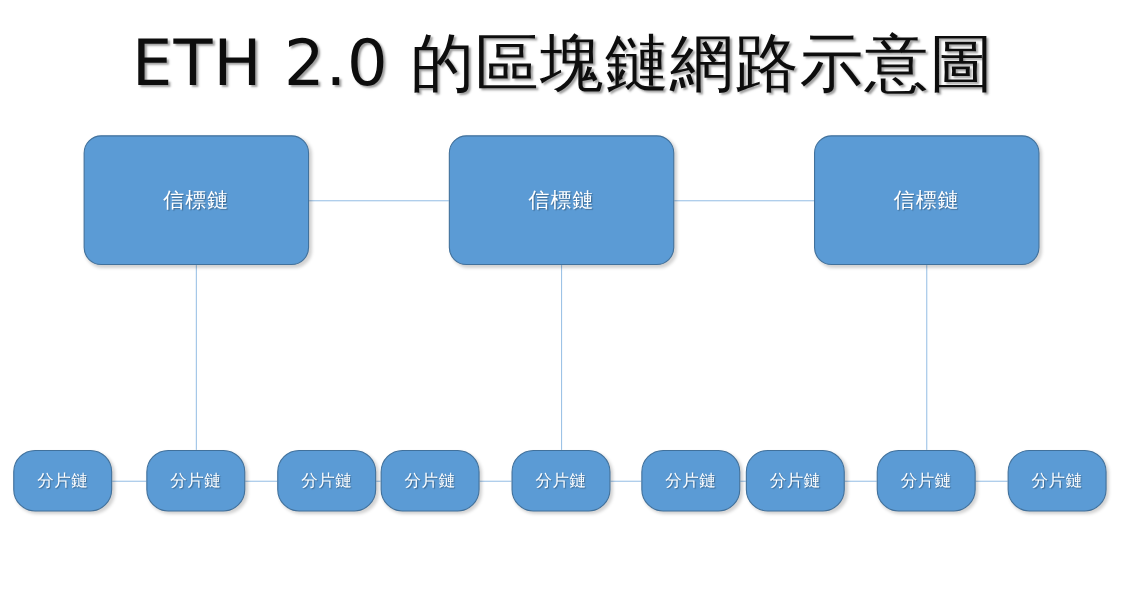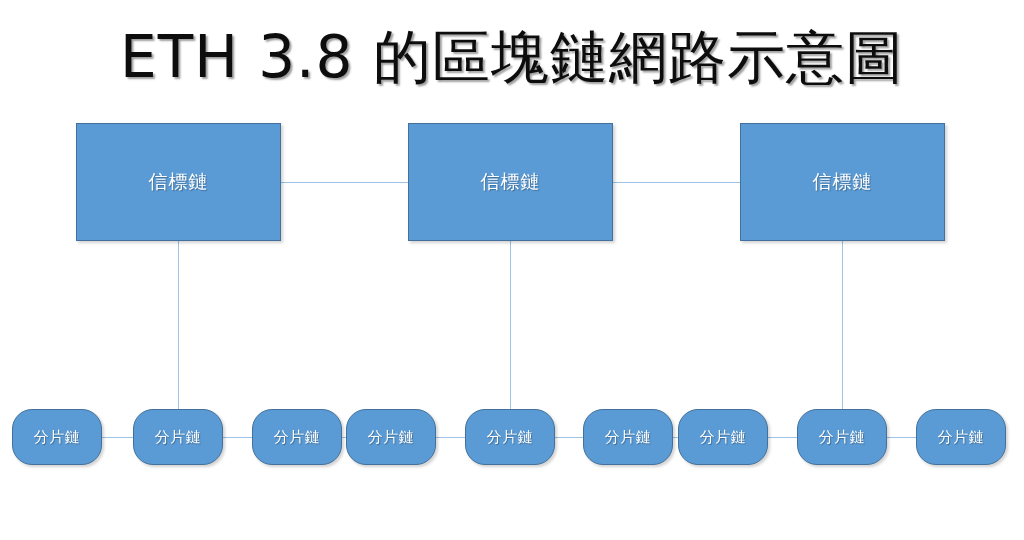--- a/index.html
+++ b/index.html
@@ -48,20 +48,21 @@
     text-align: center;
     box-shadow: 2px 2px 3px rgba(0,0,0,0.18);
     text-shadow: 1px 1px 1px rgba(0,0,0,0.30);
     font-family: "DejaVu Sans", "Liberation Sans", sans-serif;
   }
   .beacon {
     width: 205px;
     height: 118px;
     font-size: 19px;
     letter-spacing: 1px;
+    border-radius: 16px;
   }
   .shard {
     width: 90px;
     height: 56px;
     font-size: 15px;
     letter-spacing: 0.5px;
     border-radius: 20px;
   }
   
   .conn {
@@ -69,21 +70,21 @@
     background: #9DC3E6;
   }
   .conn-h { height: 1px; }
   .conn-v { width: 1px; }
 </style>
 </head>
 <body>
 
 <div id="slide">
 
-  <div id="title">ETH 3.8 的區塊鏈網路示意圖</div>
+  <div id="title">ETH 2.0 的區塊鏈網路示意圖</div>
 
   <div class="conn conn-h" style="left:281px; top:182px; width:127px;"></div>
   <div class="conn conn-h" style="left:613px; top:182px; width:127px;"></div>
 
   <div class="conn conn-v" style="left:178px; top:241px; height:168px;"></div>
   <div class="conn conn-v" style="left:510px; top:241px; height:168px;"></div>
   <div class="conn conn-v" style="left:842px; top:241px; height:168px;"></div>
 
   <div class="conn conn-h" style="left:102px; top:437px; width:31px;"></div>
   <div class="conn conn-h" style="left:223px; top:437px; width:29px;"></div>

